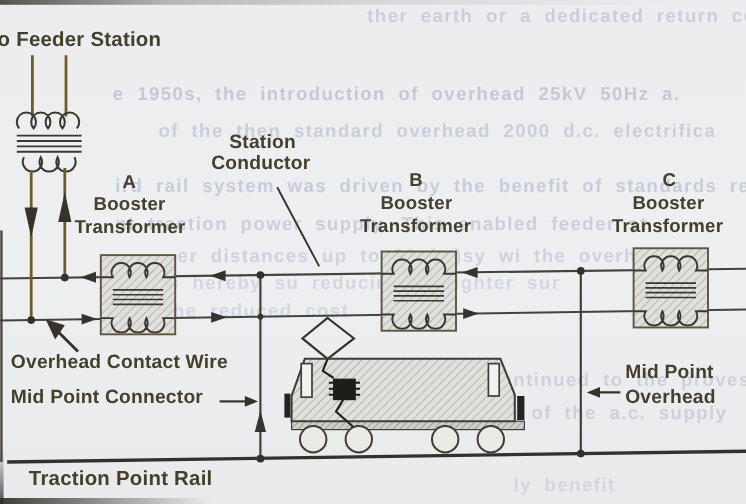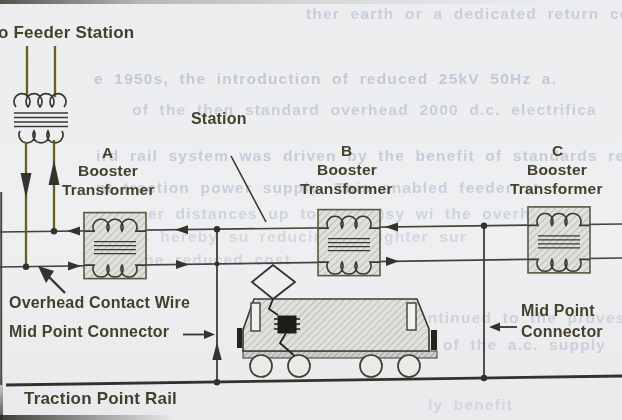--- a/index.html
+++ b/index.html
@@ -21,21 +21,21 @@
   .edge-left{position:absolute;left:0;bottom:0;width:3px;height:46px;
     background:linear-gradient(to top,rgba(45,43,38,.8),rgba(45,43,38,0));}
 </style>
 </head>
 <body>
 
 <div class="page">
 
   <div>
     <div class="ghost" style="left:306px;top:5px;opacity:.8">ther earth or a dedicated return co</div>
-    <div class="ghost" style="left:94px;top:70px;opacity:.95">e 1950s, the introduction of reduced 25kV 50Hz a.</div>
+    <div class="ghost" style="left:94px;top:70px;opacity:.95">e 1950s, the introduction of overhead 25kV 50Hz a.</div>
     <div class="ghost" style="left:132px;top:101px;opacity:.8">of the then standard overhead 2000 d.c. electrifica</div>
     <div class="ghost" style="left:96px;top:147px;opacity:.85">ird rail system was driven by the benefit of standards rel</div>
     <div class="ghost" style="left:96px;top:179px;opacity:.8">nt traction power supply. This enabled feeder st</div>
     <div class="ghost" style="left:148px;top:205px;opacity:.7">er distances up to 30 (m)sy wi the overh</div>
     <div class="ghost" style="left:140px;top:228px;opacity:.6">s hereby su reducing of lighter sur</div>
     <div class="ghost" style="left:112px;top:251px;opacity:.6">is the reduced cost</div>
     <div class="ghost" style="left:330px;top:309px;opacity:.7">n order continued to the proves which</div>
     <div class="ghost" style="left:298px;top:336px;opacity:.75">ds rectification of the a.c. supply</div>
     <div class="ghost" style="left:428px;top:396px;opacity:.55">ly benefit</div>
   </div>
@@ -145,36 +145,37 @@
     </g>
     <g>
       <line x1="517" y1="327" x2="498" y2="327" stroke="#35332c" stroke-width="1.8"></line>
       <polygon points="489,327 500,322.5 500,331.5" fill="#35332c"></polygon>
     </g>
   </svg>
 
   <div class="lbl big" style="left:-2px;top:23px">o Feeder Station</div>
 
   <div class="lbl med" style="left:191px;top:110px">Station</div>
+  <div class="lbl med" style="left:176px;top:128px">Conductor</div>
 
   <div class="lbl" style="left:102px;top:144px">A</div>
   <div class="lbl" style="left:78px;top:162px">Booster</div>
   <div class="lbl" style="left:62px;top:181px">Transformer</div>
 
   <div class="lbl" style="left:341px;top:142px">B</div>
   <div class="lbl" style="left:317px;top:161px">Booster</div>
   <div class="lbl" style="left:300px;top:180px">Transformer</div>
 
   <div class="lbl" style="left:552px;top:142px">C</div>
   <div class="lbl" style="left:527px;top:161px">Booster</div>
   <div class="lbl" style="left:510px;top:180px">Transformer</div>
 
   <div class="lbl med" style="left:9px;top:294px">Overhead Contact Wire</div>
   <div class="lbl med" style="left:9px;top:323px">Mid Point Connector</div>
   <div class="lbl big" style="left:24px;top:389px">Traction Point Rail</div>
 
   <div class="lbl med" style="left:521px;top:302px">Mid Point</div>
-  <div class="lbl med" style="left:521px;top:323px">Connector</div>
+  <div class="lbl med" style="left:521px;top:323px">Overhead</div>
 
   <div class="edge-top"></div>
   <div class="edge-bottom"></div>
   <div class="edge-left"></div>
 </div>
 
 </body></html>

